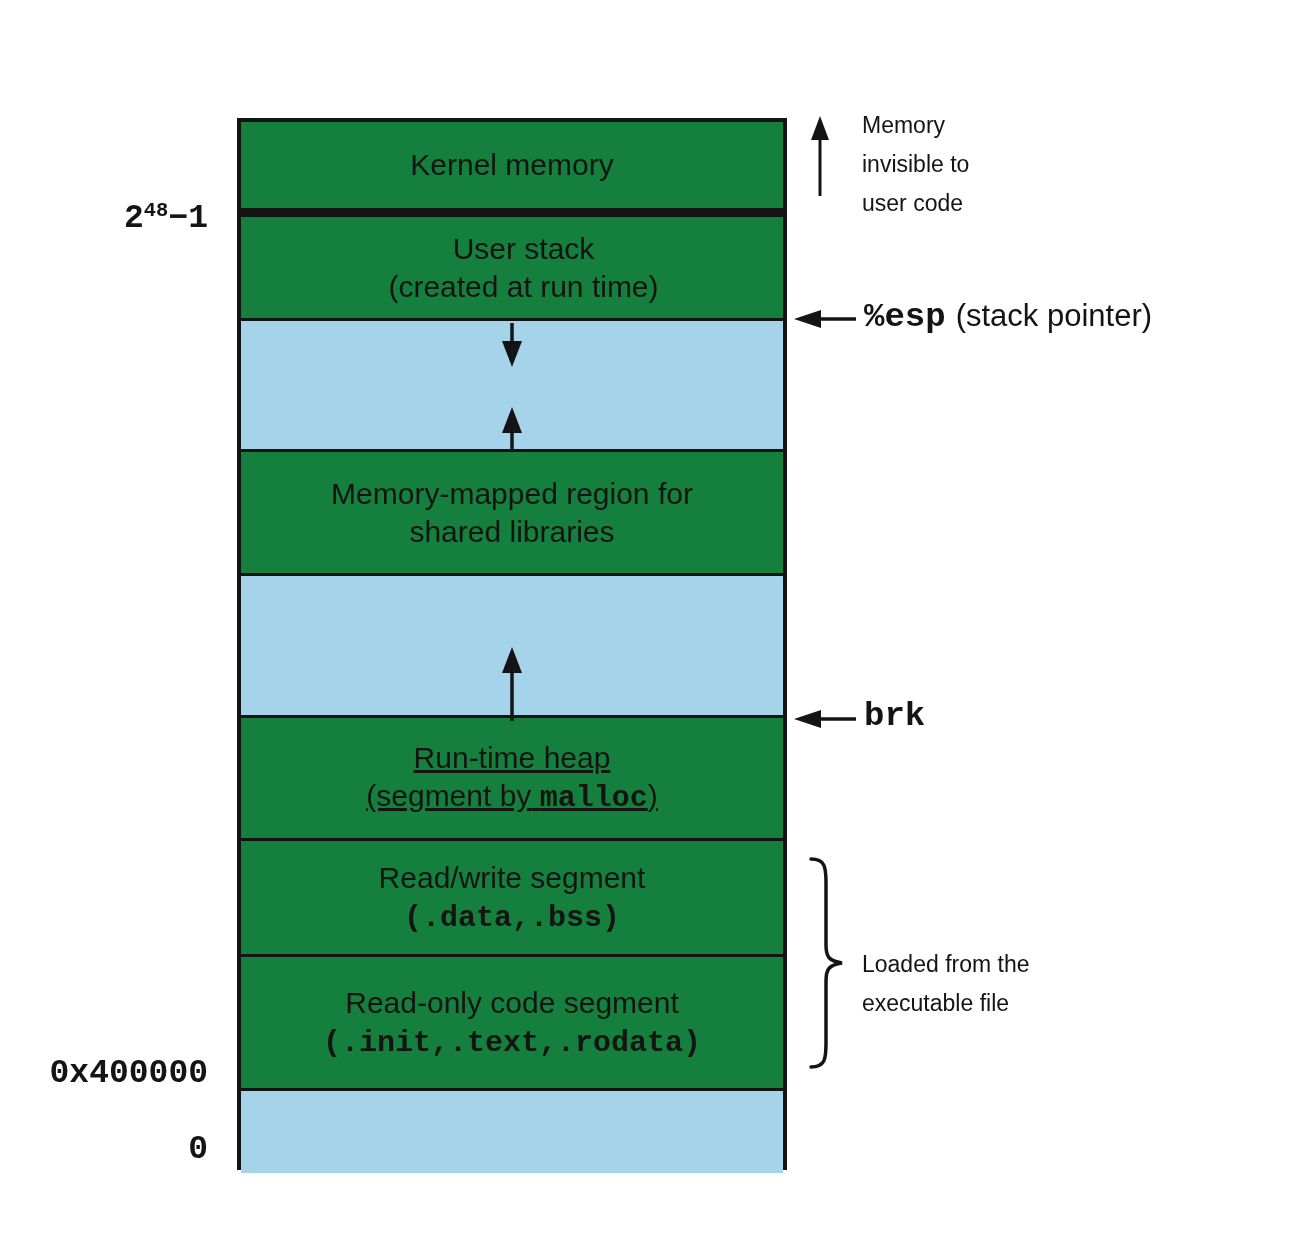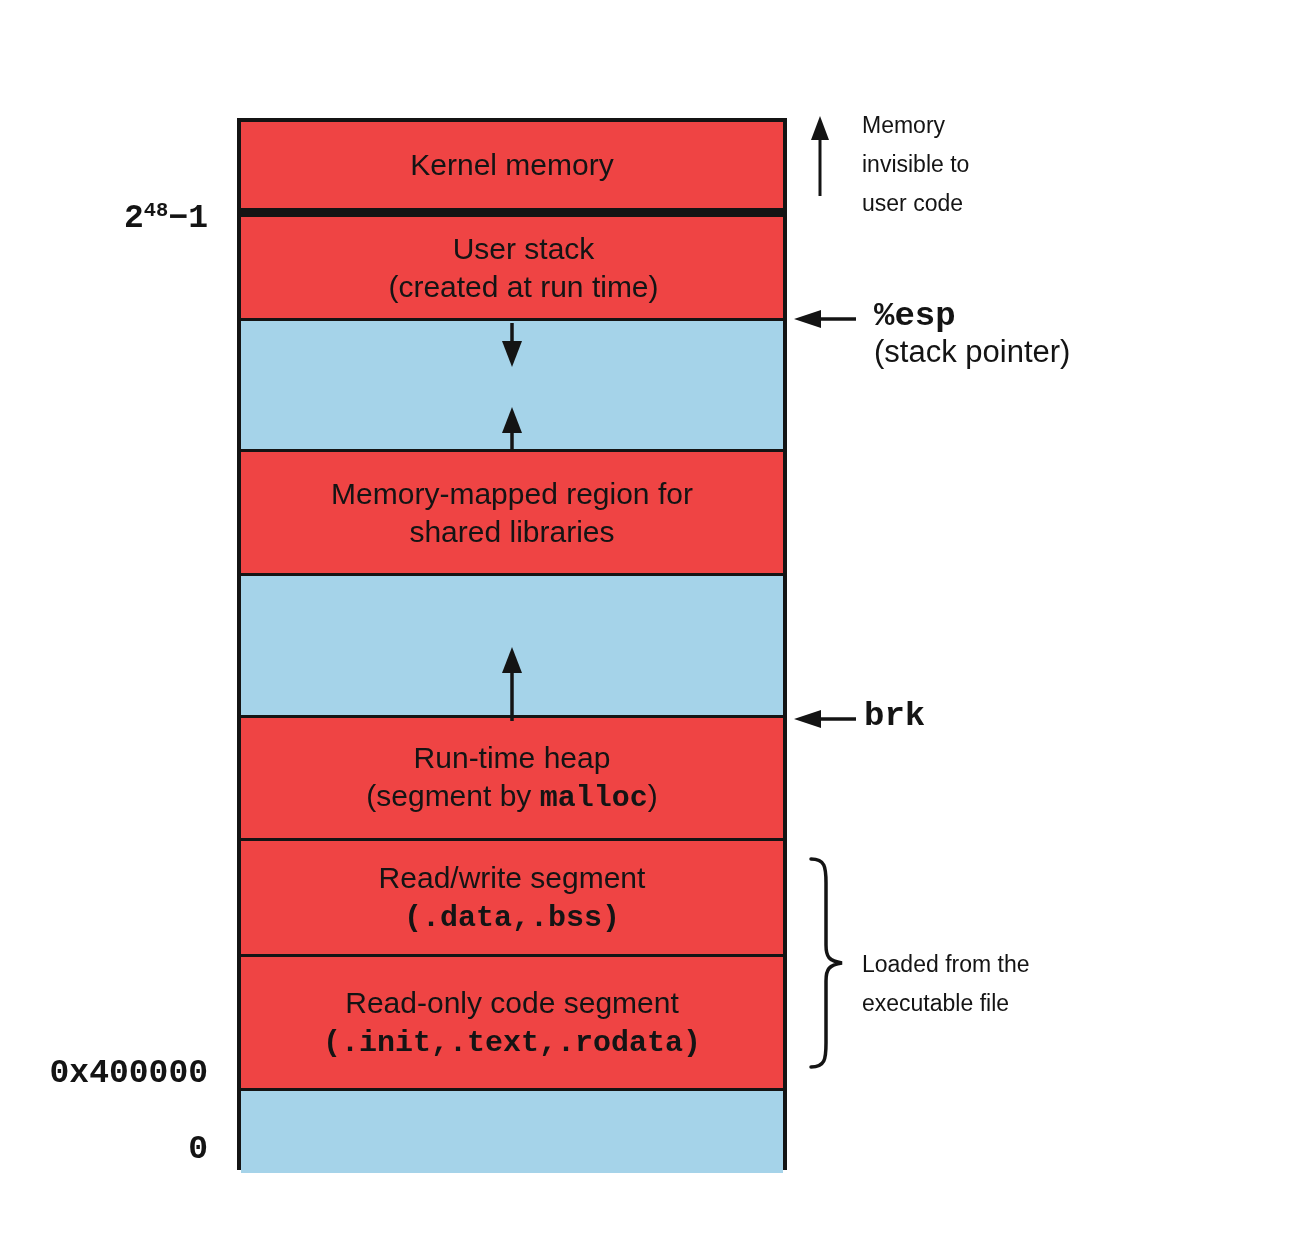--- a/index.html
+++ b/index.html
@@ -26,21 +26,21 @@
   .row {
     position: relative;
     box-sizing: border-box;
     display: flex;
     align-items: center;
     justify-content: center;
     text-align: center;
     font-size: 30px;
     line-height: 38px;
   }
-  .row.gray { background: #ef4444; }
+  .row.gray { background: #15803d; }
   .row.blue { background: #a5d3e9; }
   .row.line-below { border-bottom: 3px solid #141414; }
   .thick-bar { height: 9px; background: #141414; }
   .pre { white-space: pre-line; }
   .mono {
     font-family: "Liberation Mono", monospace;
     font-weight: 700;
   }
   
   .grow-arrow { position: absolute; left: 259px; }
@@ -103,21 +103,21 @@
 
     <div class="row blue line-below" style="height:131px;"></div>
 
     <div class="row gray line-below" style="height:124px;">
       <span class="pre">Memory-mapped region for
 shared libraries</span>
     </div>
 
     <div class="row blue line-below" style="height:142px;"></div>
 
-    <div class="row gray line-below" style="height:123px;">
+    <div class="row gray line-below" style="height:123px;text-decoration:underline;">
       <span>
         <span>Run-time heap</span><br>
         <span>(segment by</span><span> </span><span class="mono">malloc</span><span>)</span>
       </span>
     </div>
 
     <div class="row gray line-below" style="height:116px;">
       <span>
         <span>Read/write segment</span><br>
         <span class="mono">(.data,.bss)</span>
@@ -158,21 +158,21 @@
     <line x1="12" y1="22" x2="12" y2="80" stroke="#141414" stroke-width="3"></line>
   </svg>
   <div class="side-note" style="left:862px; top:86px;">Memory
 invisible to
 user code</div>
 
   <svg class="abs" style="left:794px; top:308px;" width="62" height="22" viewBox="0 0 62 22">
     <polygon points="0,11 27,2 27,20" fill="#141414"></polygon>
     <line x1="24" y1="11" x2="62" y2="11" stroke="#141414" stroke-width="3.5"></line>
   </svg>
-  <div class="pointer-label" style="left:864px; top:298px;flex-direction:column;">
+  <div class="pointer-label" style="left:864px; top:298px;">
     <span class="mono">%esp</span>
     <span class="plain">(stack pointer)</span>
   </div>
 
   <svg class="abs" style="left:794px; top:708px;" width="62" height="22" viewBox="0 0 62 22">
     <polygon points="0,11 27,2 27,20" fill="#141414"></polygon>
     <line x1="24" y1="11" x2="62" y2="11" stroke="#141414" stroke-width="3.5"></line>
   </svg>
   <div class="pointer-label" style="left:864px; top:698px;">
     <span class="mono">brk</span>

